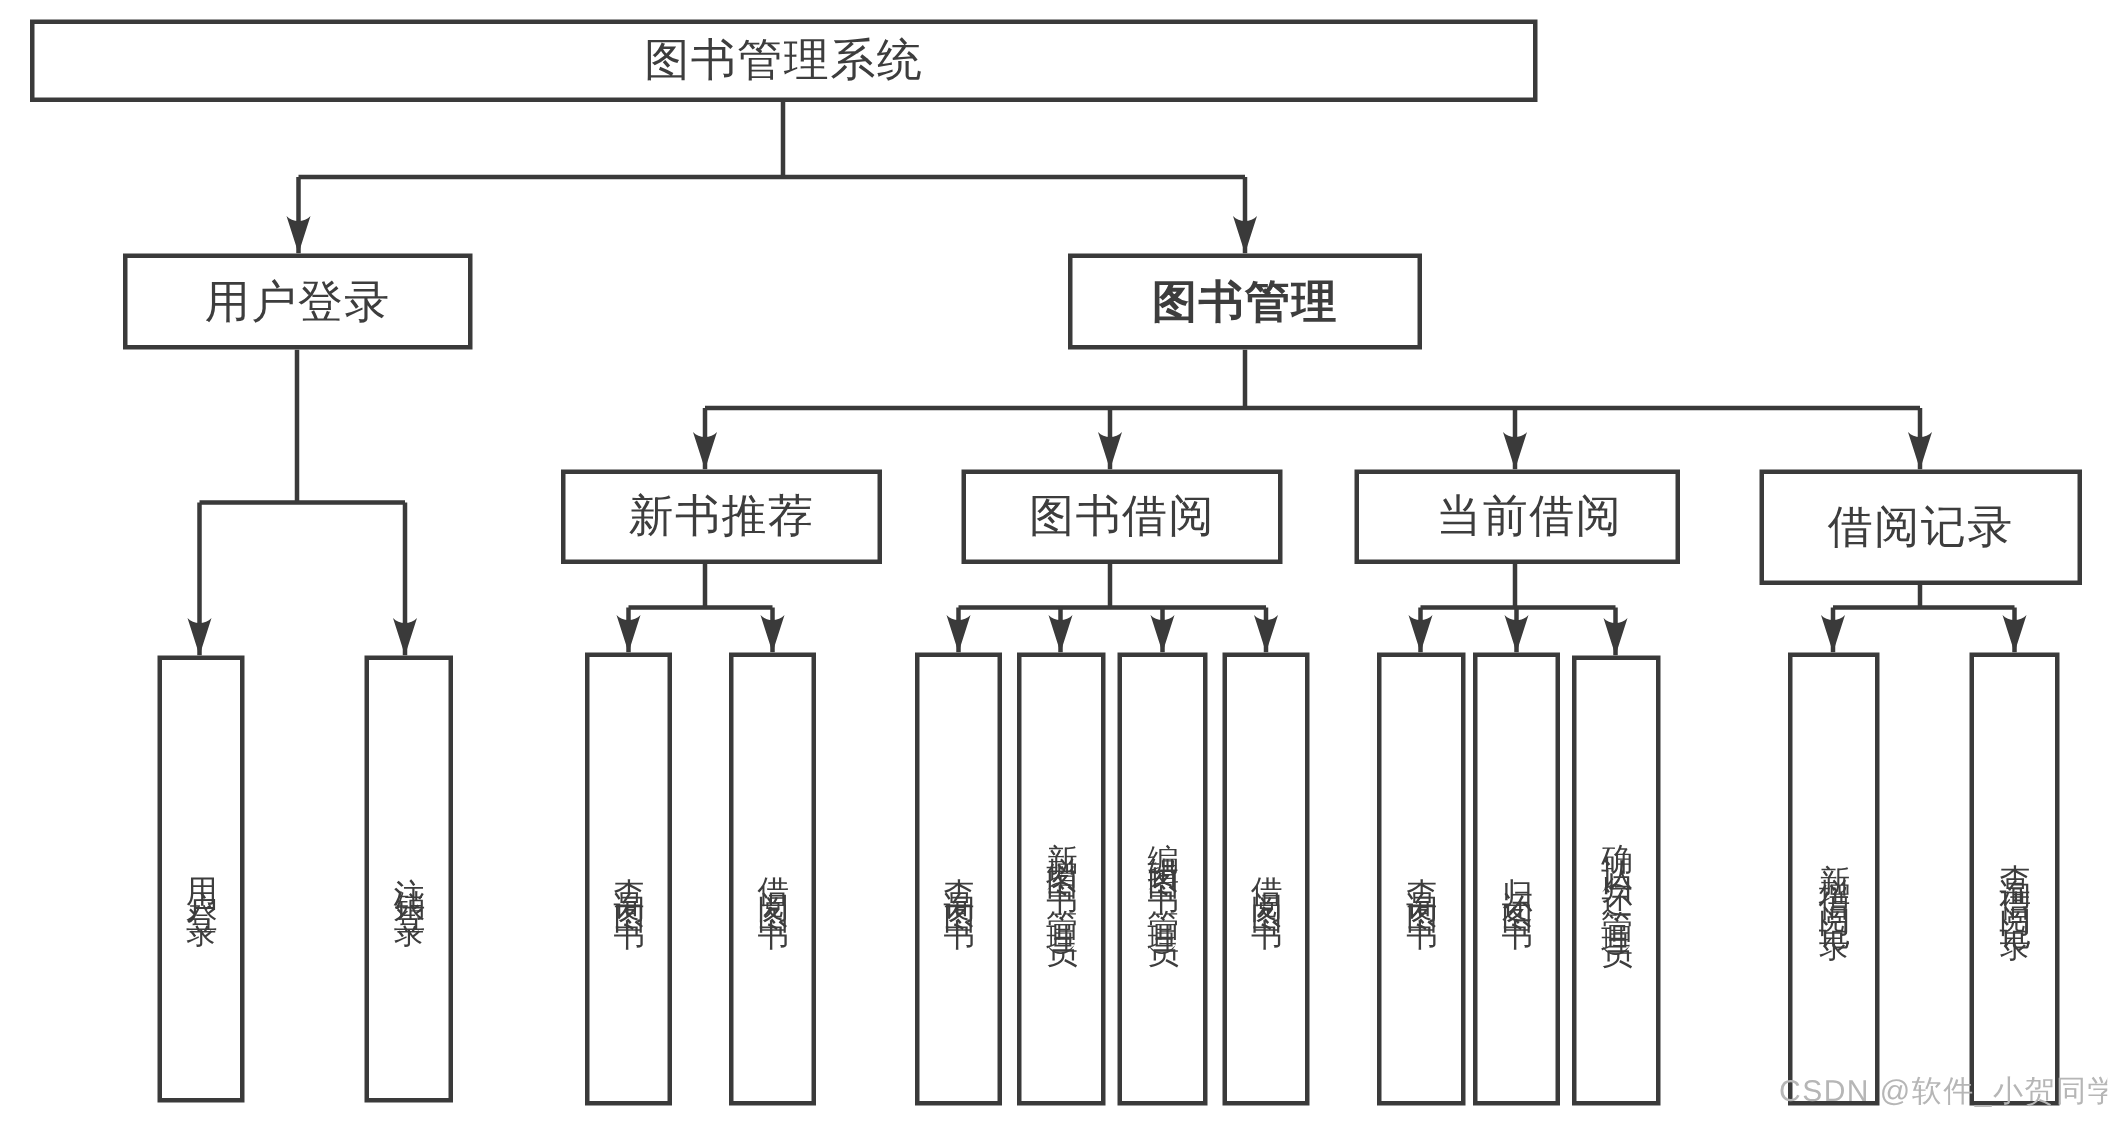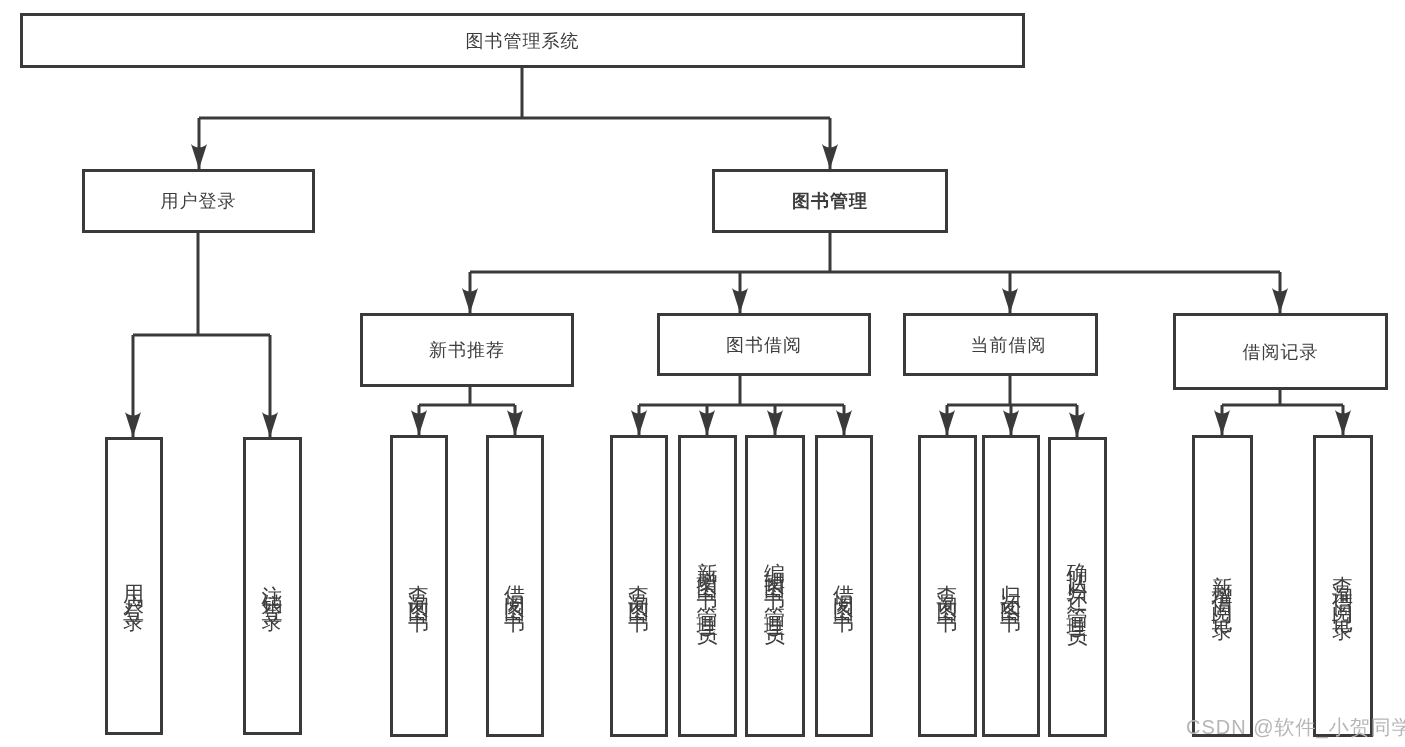--- a/index.html
+++ b/index.html
@@ -14,21 +14,21 @@
   svg.connectors { position:absolute; left:0; top:0; width:1405px; height:747px; }
   .cline { stroke:#3a3a3a; stroke-width:3; fill:none; }
   .nodebox {
     position:absolute;
     box-sizing:border-box;
     border:3px solid #3a3a3a;
     background:#ffffff;
     display:flex; align-items:center; justify-content:center;
     text-align:center;
   }
-  .hlabel { font-size:18px; letter-spacing:1px; white-space:nowrap; }
+  .hlabel { font-size:30px; letter-spacing:1px; white-space:nowrap; }
   .leaf .vlabel {
     writing-mode:vertical-rl;
     text-orientation:mixed;
     font-size:21px;
     line-height:1;
     letter-spacing:0.43em;
     white-space:nowrap;
   }
   .watermark {
     position:absolute;
@@ -90,27 +90,27 @@
     <span class="hlabel">图书管理系统</span>
   </div>
 
   <div class="nodebox" style="left:82px; top:169px; width:233px; height:64px;">
     <span class="hlabel">用户登录</span>
   </div>
   <div class="nodebox" style="left:712px; top:169px; width:236px; height:64px;font-weight:bold;">
     <span class="hlabel">图书管理</span>
   </div>
 
-  <div class="nodebox" style="left:360px; top:313px; width:214px; height:74px;">
+  <div class="nodebox" style="left:374px; top:313px; width:214px; height:63px;">
     <span class="hlabel">新书推荐</span>
   </div>
-  <div class="nodebox" style="left:657px; top:313px; width:214px; height:63px;">
+  <div class="nodebox" style="left:641px; top:313px; width:214px; height:63px;">
     <span class="hlabel">图书借阅</span>
   </div>
-  <div class="nodebox" style="left:903px; top:313px; width:195px; height:63px;padding-left:16px;">
+  <div class="nodebox" style="left:903px; top:313px; width:217px; height:63px;padding-left:16px;">
     <span class="hlabel">当前借阅</span>
   </div>
   <div class="nodebox" style="left:1173px; top:313px; width:215px; height:77px;">
     <span class="hlabel">借阅记录</span>
   </div>
 
   <div class="nodebox leaf" style="left:105px; top:437px; width:58px; height:298px;">
     <span class="vlabel">用户登录</span>
   </div>
   <div class="nodebox leaf" style="left:243px; top:437px; width:59px; height:298px;">

